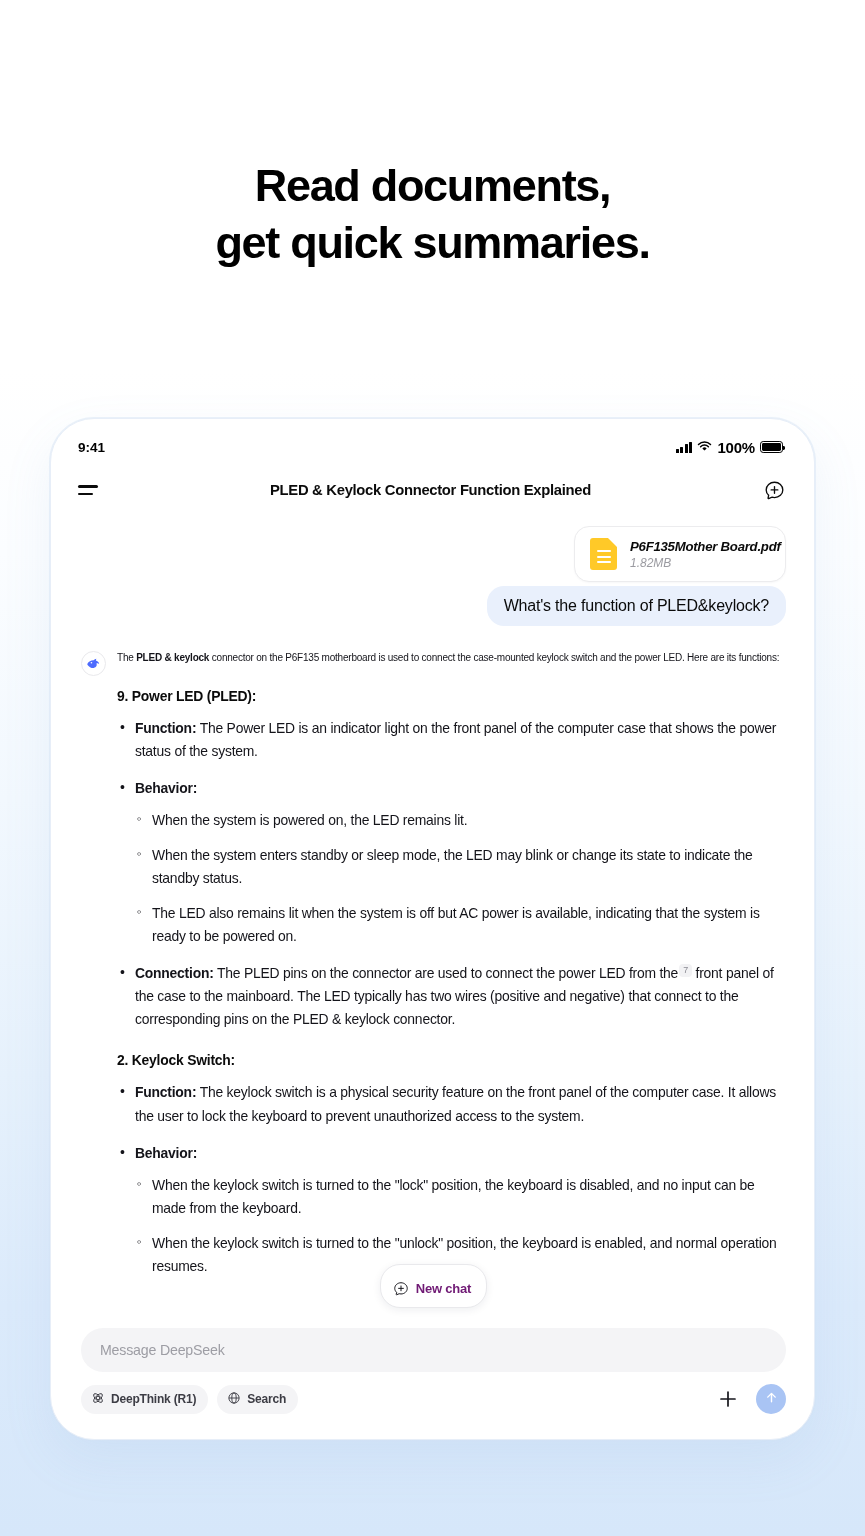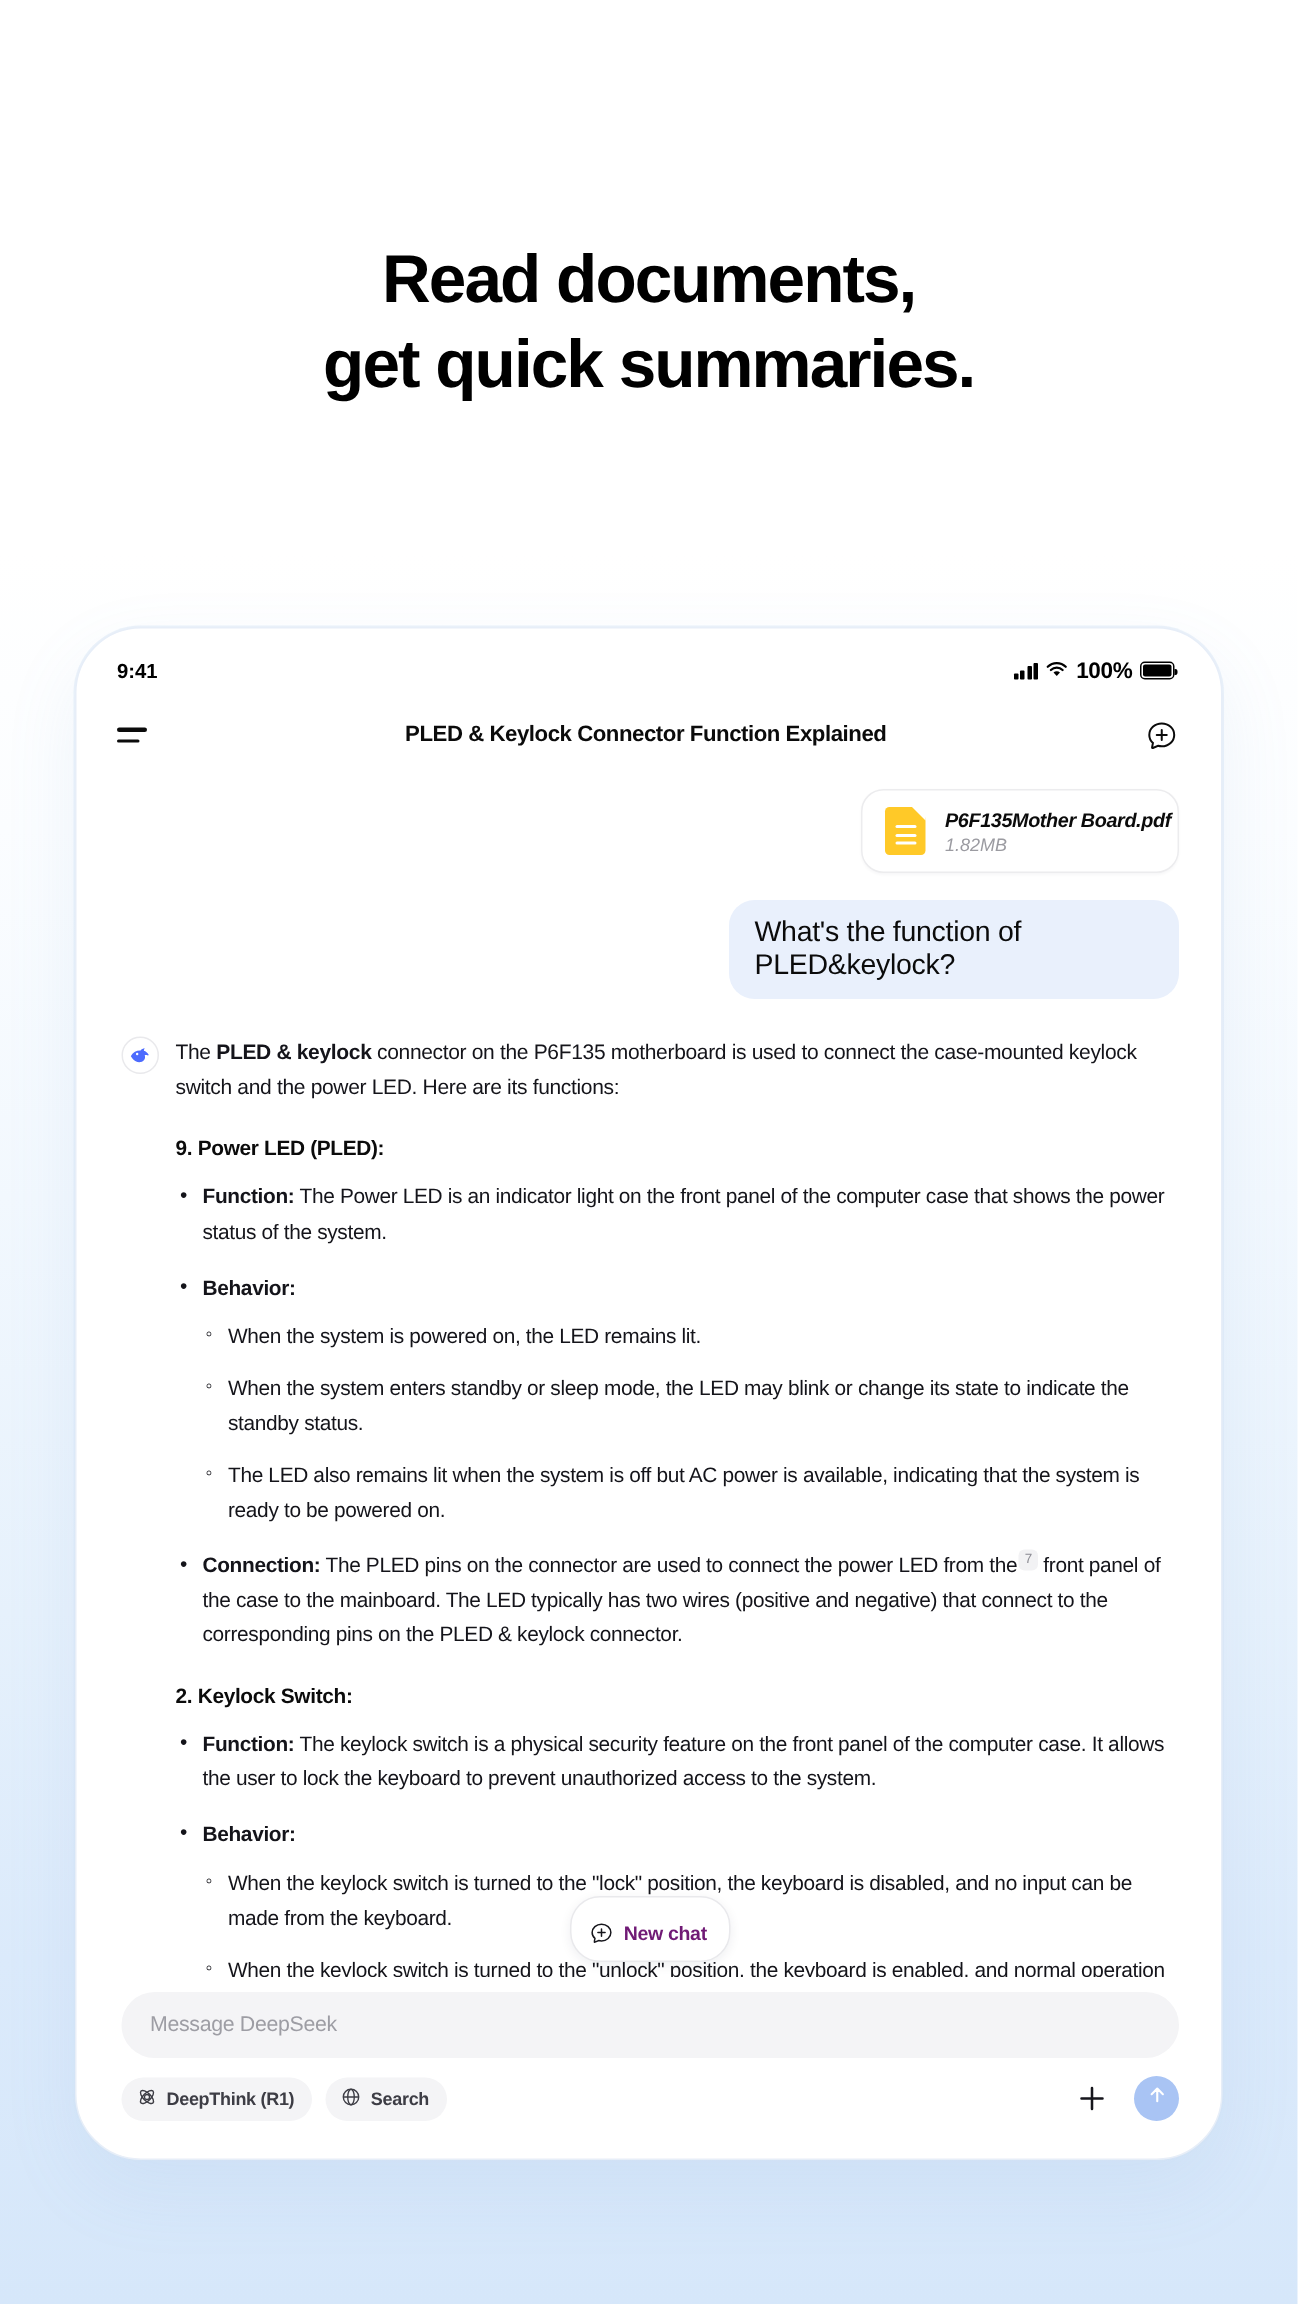--- a/index.html
+++ b/index.html
@@ -129,42 +129,42 @@
     border-width: 0 9px 9px 0; border-style: solid;
     border-color: transparent #ffffff transparent transparent;
   }
   .fileicon u { display: block; width: 14px; height: 2px; background: #fff; border-radius: 1px; text-decoration: none; }
   .fileicon u:first-of-type { margin-top: 5px; }
   .fileinfo { min-width: 0; }
   .filename { font-size: 13.2px; font-weight: 700; color: #0b0b0b; letter-spacing: -.25px; white-space: nowrap; }
   .filesize { font-size: 12px; color: #9b9ba1; margin-top: 2px; }
 
   .userbubble {
-    margin-top: 18px;
+    margin-top: 4px;
     background: #e9f0fc;
     border-radius: 17px;
     padding: 11px 17px;
-    font-size: 19px;
+    font-size: 16px;
     color: #0b0b0b;
     letter-spacing: -.2px;
     max-width: 300px;
   }
 
   
   .assistant { display: flex; gap: 11px; margin-top: 24px; }
   .avatar {
     flex: 0 0 25px; width: 25px; height: 25px; margin-top: 1px;
     border-radius: 50%; background: #fff;
     border: 1px solid #e9e9ec;
     display: flex; align-items: center; justify-content: center;
   }
   .answer { flex: 1 1 auto; min-width: 0; }
 
   .p {
-    font-size: 14px;
+    font-size: 10px;
     line-height: 1.66;
     color: #14141a;
     letter-spacing: -.22px;
   }
   .p b { font-weight: 700; }
   .h-num {
     font-size: 13.9px; font-weight: 700; color: #0b0b0b;
     margin-top: 21px; letter-spacing: -.22px;
   }
   ul.l1 { list-style: none; margin-top: 13px; }

